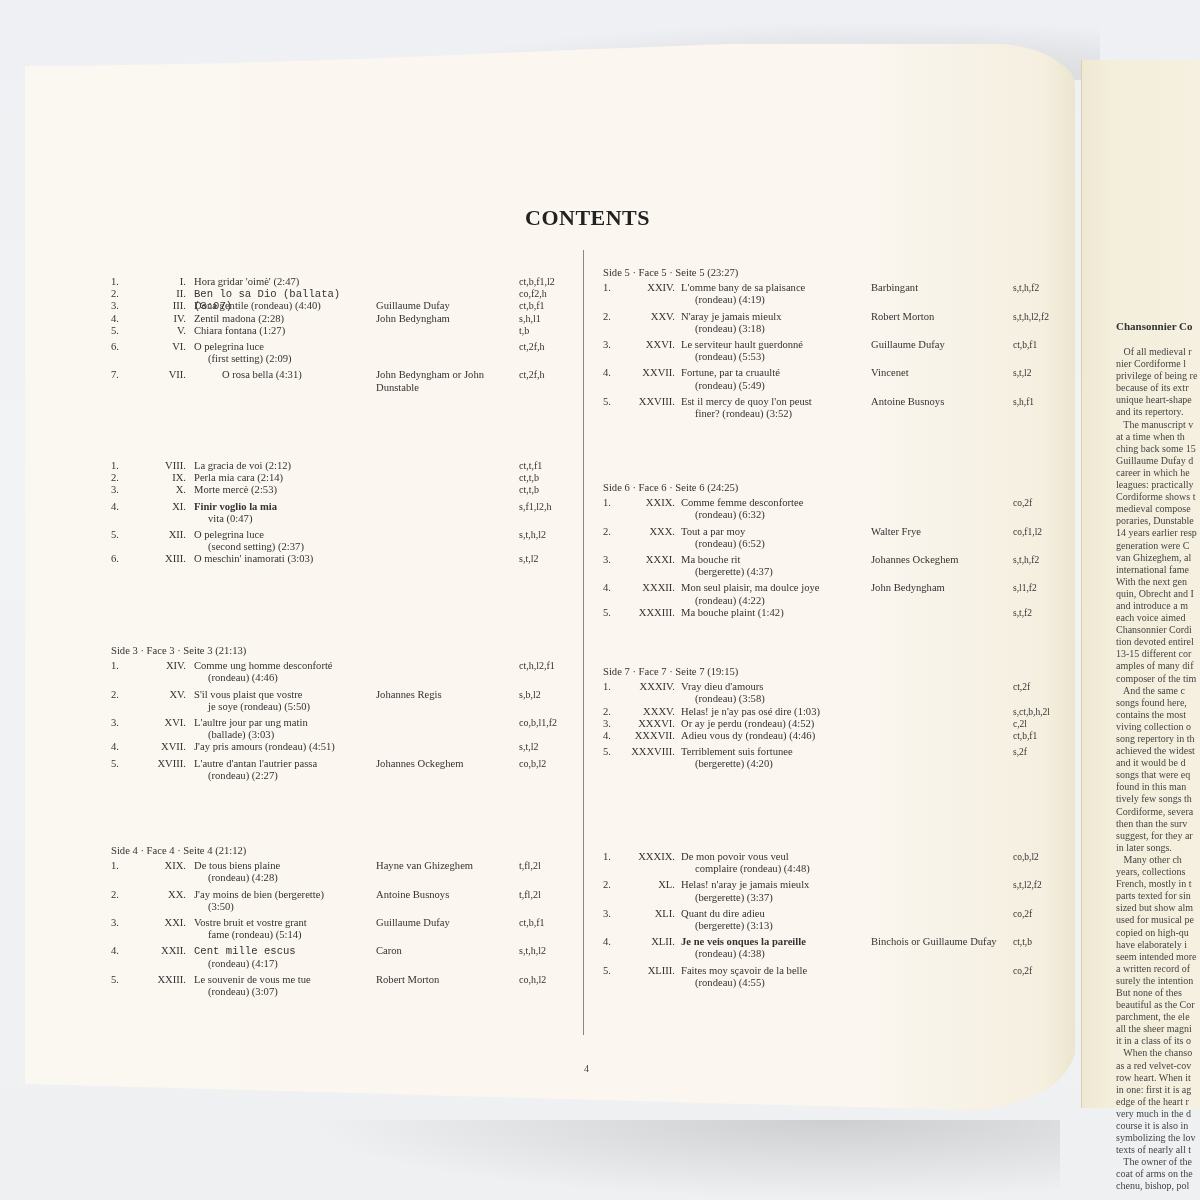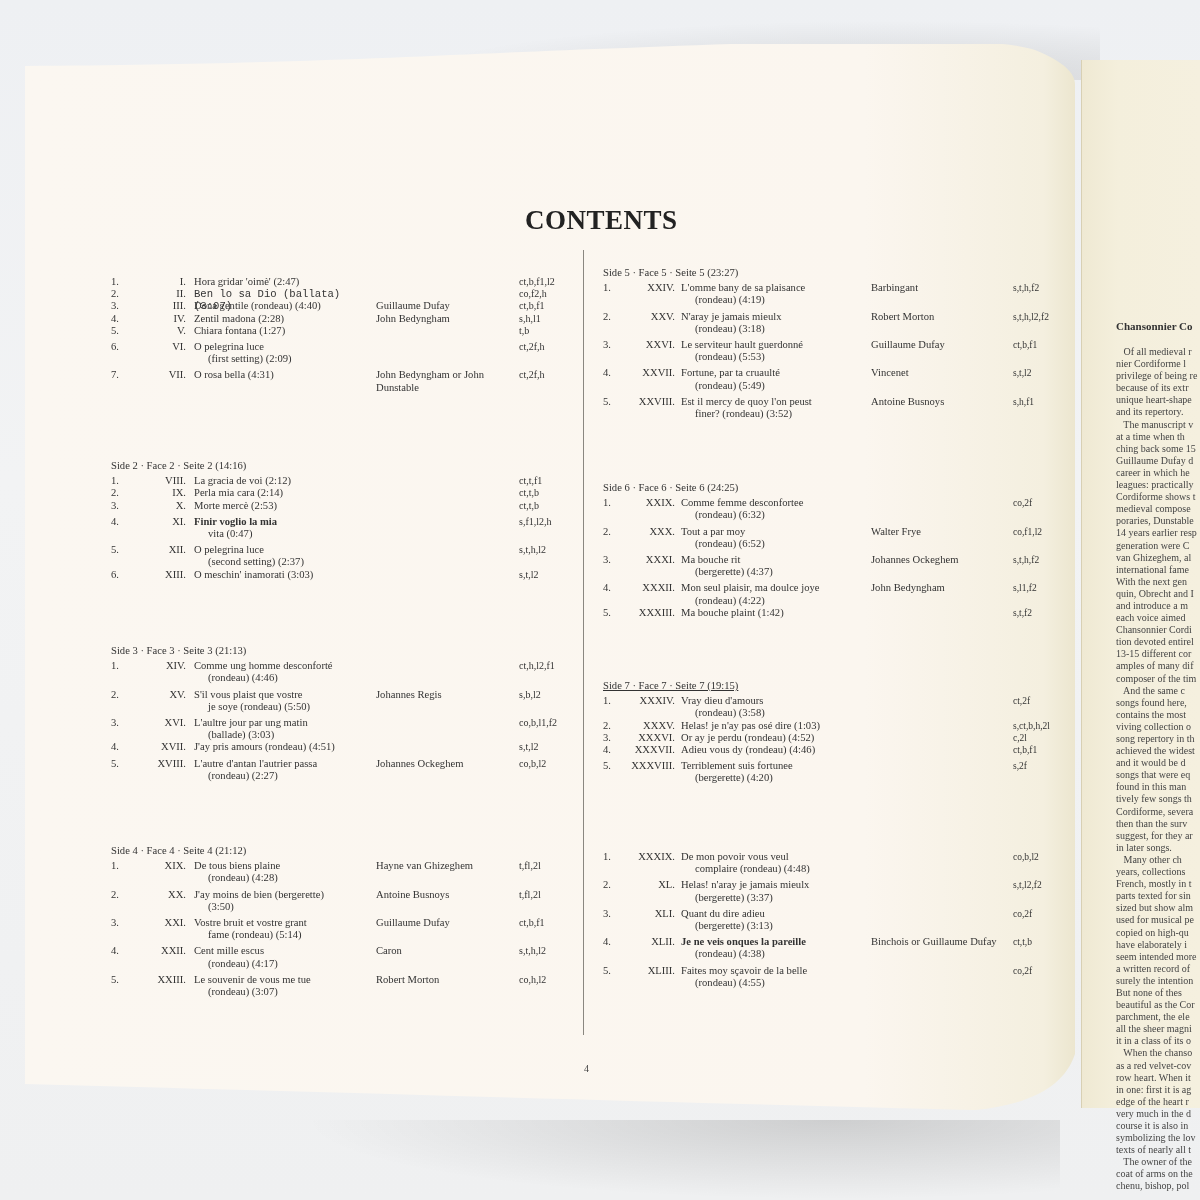--- a/index.html
+++ b/index.html
@@ -21,21 +21,21 @@
       position:absolute; left:25px; top:44px; width:1050px; height:1080px;
       background: linear-gradient(90deg,#fbf7f1 0%, #fbf6ef 80%, #f4efdf 97%, #ece6cf 100%);
       clip-path: path('M0 22 C 300 20, 420 10, 600 4 C 800 -4, 960 -10, 1010 6 C 1040 18, 1050 30, 1050 40 L 1050 1010 C 1040 1040, 1010 1060, 950 1066 C 700 1060, 300 1048, 0 1040 Z');
     }
     .right-page {
       position:absolute; left:1081px; top:60px; width:119px; height:1048px;
       background: linear-gradient(90deg,#efe9d3 0%, #f4efdc 30%, #f5f0df 100%);
       border-left:1px solid #d8d0b4;
     }
     .title {
-      position:absolute; left:525px; top:205px; font-size:27px; font-weight:bold;
+      position:absolute; left:525px; top:205px; font-size:22px; font-weight:bold;
       letter-spacing:0.5px; color:#222; font-variant: small-caps;
     }
     .divider {
       position:absolute; left:583px; top:250px; width:1px; height:785px; background:#8a8780;
     }
     .side {
       position:absolute; font-size:10.6px; line-height:12.2px; color:#333;
     }
     .side-header { margin-bottom:3px; }
     .track { position:relative; height:12.2px; }
@@ -128,28 +128,27 @@
           <span style="display: block;">O pelegrina luce</span>
           <span class="cont">(first setting) (2:09)</span>
         </span>
         <span class="comp"></span>
         <span class="inst">ct,2f,h</span>
       </div>
       <div class="track two gap">
         <span class="num">7.</span>
         <span class="roman">VII.</span>
         <span class="ttl">
-          <span style="display: block;">O rosa bella (4:31)</span>
+          <span style="display: block; margin-left: 28px;">O rosa bella (4:31)</span>
         </span>
         <span class="comp">John Bedyngham or John Dunstable</span>
         <span class="inst">ct,2f,h</span>
       </div>
     </div>
     <div class="side l" style="left: 111px; top: 460px; width: 475px;">
-      <div class="side-header">Side 2 · Face 2 · Seite 2 (14:16)</div>
       <div class="track">
         <span class="num">1.</span>
         <span class="roman">VIII.</span>
         <span class="ttl">
           <span style="display: block;">La gracia de voi (2:12)</span>
         </span>
         <span class="comp"></span>
         <span class="inst">ct,t,f1</span>
       </div>
       <div class="track">
@@ -281,21 +280,21 @@
           <span style="display: block;">Vostre bruit et vostre grant</span>
           <span class="cont">fame (rondeau) (5:14)</span>
         </span>
         <span class="comp">Guillaume Dufay</span>
         <span class="inst">ct,b,f1</span>
       </div>
       <div class="track two gap">
         <span class="num">4.</span>
         <span class="roman">XXII.</span>
         <span class="ttl">
-          <span style="display: block;">Cent mille escus</span>
+          <span style="display: block; font-family: Liberation Mono, monospace;">Cent mille escus</span>
           <span class="cont">(rondeau) (4:17)</span>
         </span>
         <span class="comp">Caron</span>
         <span class="inst">s,t,h,l2</span>
       </div>
       <div class="track two gap">
         <span class="num">5.</span>
         <span class="roman">XXIII.</span>
         <span class="ttl">
           <span style="display: block;">Le souvenir de vous me tue</span>
@@ -405,21 +404,21 @@
       <div class="track">
         <span class="num">5.</span>
         <span class="roman">XXXIII.</span>
         <span class="ttl">
           <span style="display: block;">Ma bouche plaint (1:42)</span>
         </span>
         <span class="comp"></span>
         <span class="inst">s,t,f2</span>
       </div>
     </div>
-    <div class="side r" style="left: 603px; top: 680px; width: 475px; text-decoration: underline;">
+    <div class="side r" style="left: 603px; top: 666px; width: 475px;">
       <div class="side-header">Side 7 · Face 7 · Seite 7 (19:15)</div>
       <div class="track two">
         <span class="num">1.</span>
         <span class="roman">XXXIV.</span>
         <span class="ttl">
           <span style="display: block;">Vray dieu d'amours</span>
           <span class="cont">(rondeau) (3:58)</span>
         </span>
         <span class="comp"></span>
         <span class="inst">ct,2f</span>

